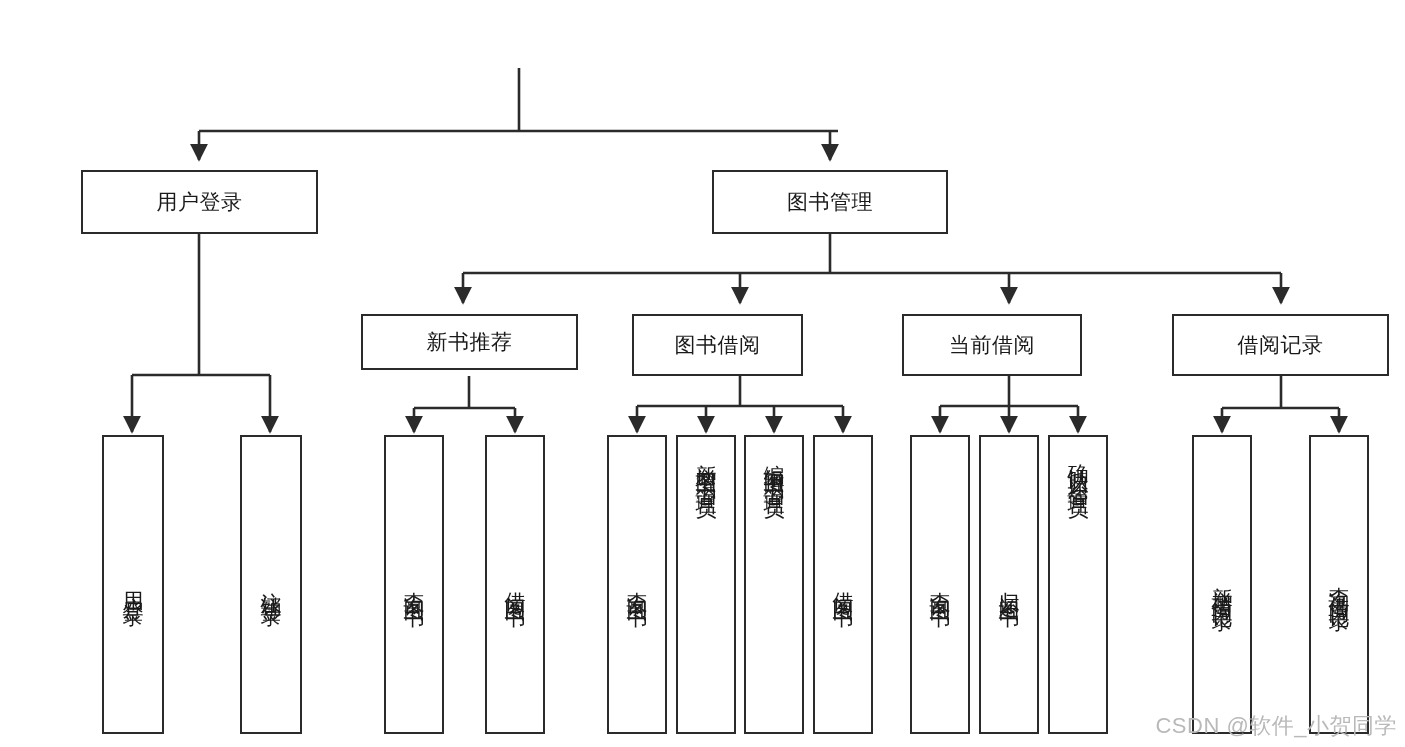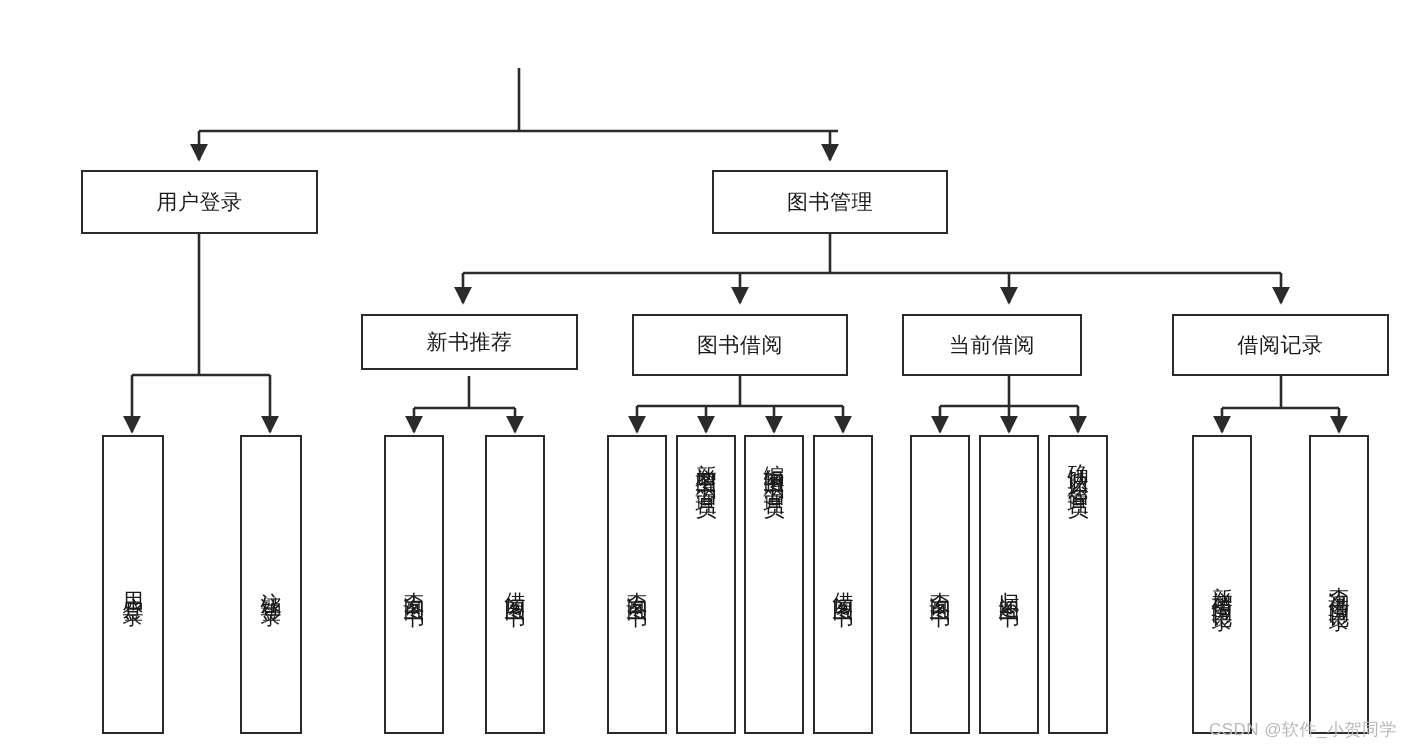--- a/index.html
+++ b/index.html
@@ -58,21 +58,21 @@
     line-height: 1.05;
   }
   .node-box.vertical.centered {
     align-items: center;
     padding-top: 0;
   }
   #watermark {
     position: absolute;
     right: 8px;
     bottom: 6px;
-    font-size: 17px;
+    font-size: 22px;
     color: #b9b9b9;
     letter-spacing: 0.5px;
     white-space: nowrap;
     pointer-events: none;
     text-align: center;
   }
 </style>
 </head>
 <body>
 
@@ -146,21 +146,21 @@
   </div>
 
   <div class="node-box horizontal" style="left:712px; top:170px; width:236px; height:64px;">
     <span class="node-label">图书管理</span>
   </div>
 
   <div class="node-box horizontal" style="left:361px; top:314px; width:217px; height:56px;">
     <span class="node-label">新书推荐</span>
   </div>
 
-  <div class="node-box horizontal" style="left:632px; top:314px; width:216px; height:62px;">
+  <div class="node-box horizontal" style="left:632px; top:314px; width:171px; height:62px;">
     <span class="node-label">图书借阅</span>
   </div>
 
   <div class="node-box horizontal" style="left:902px; top:314px; width:180px; height:62px;">
     <span class="node-label">当前借阅</span>
   </div>
 
   <div class="node-box horizontal" style="left:1172px; top:314px; width:217px; height:62px;">
     <span class="node-label">借阅记录</span>
   </div>

